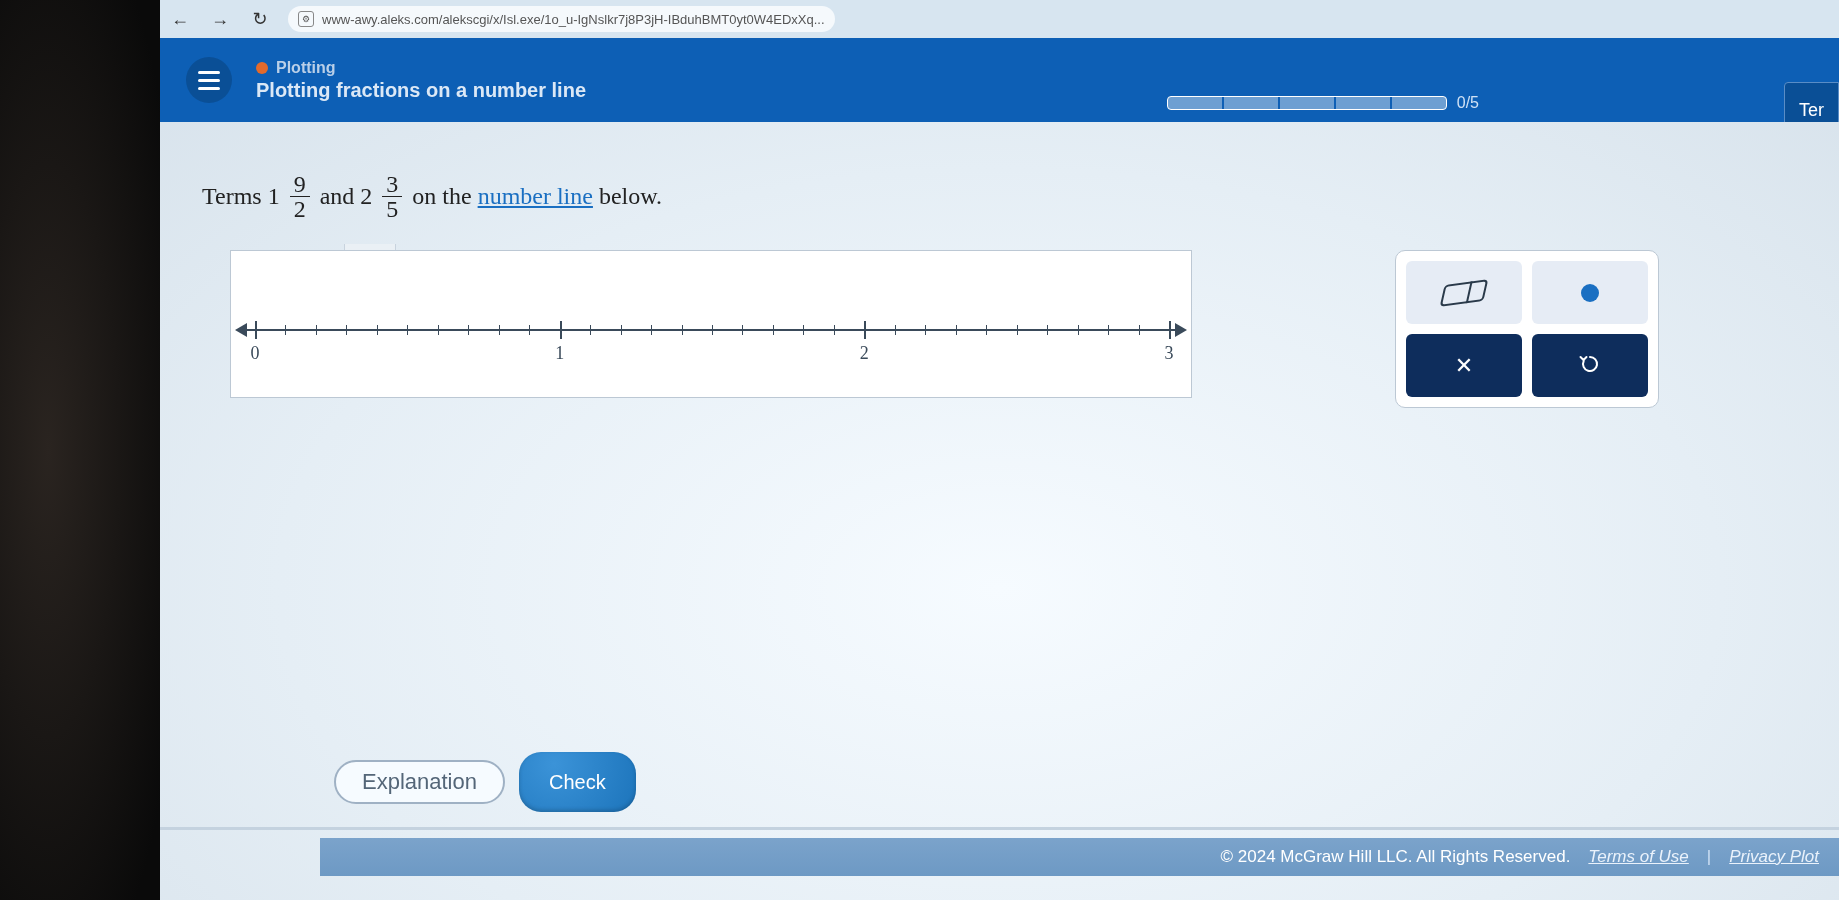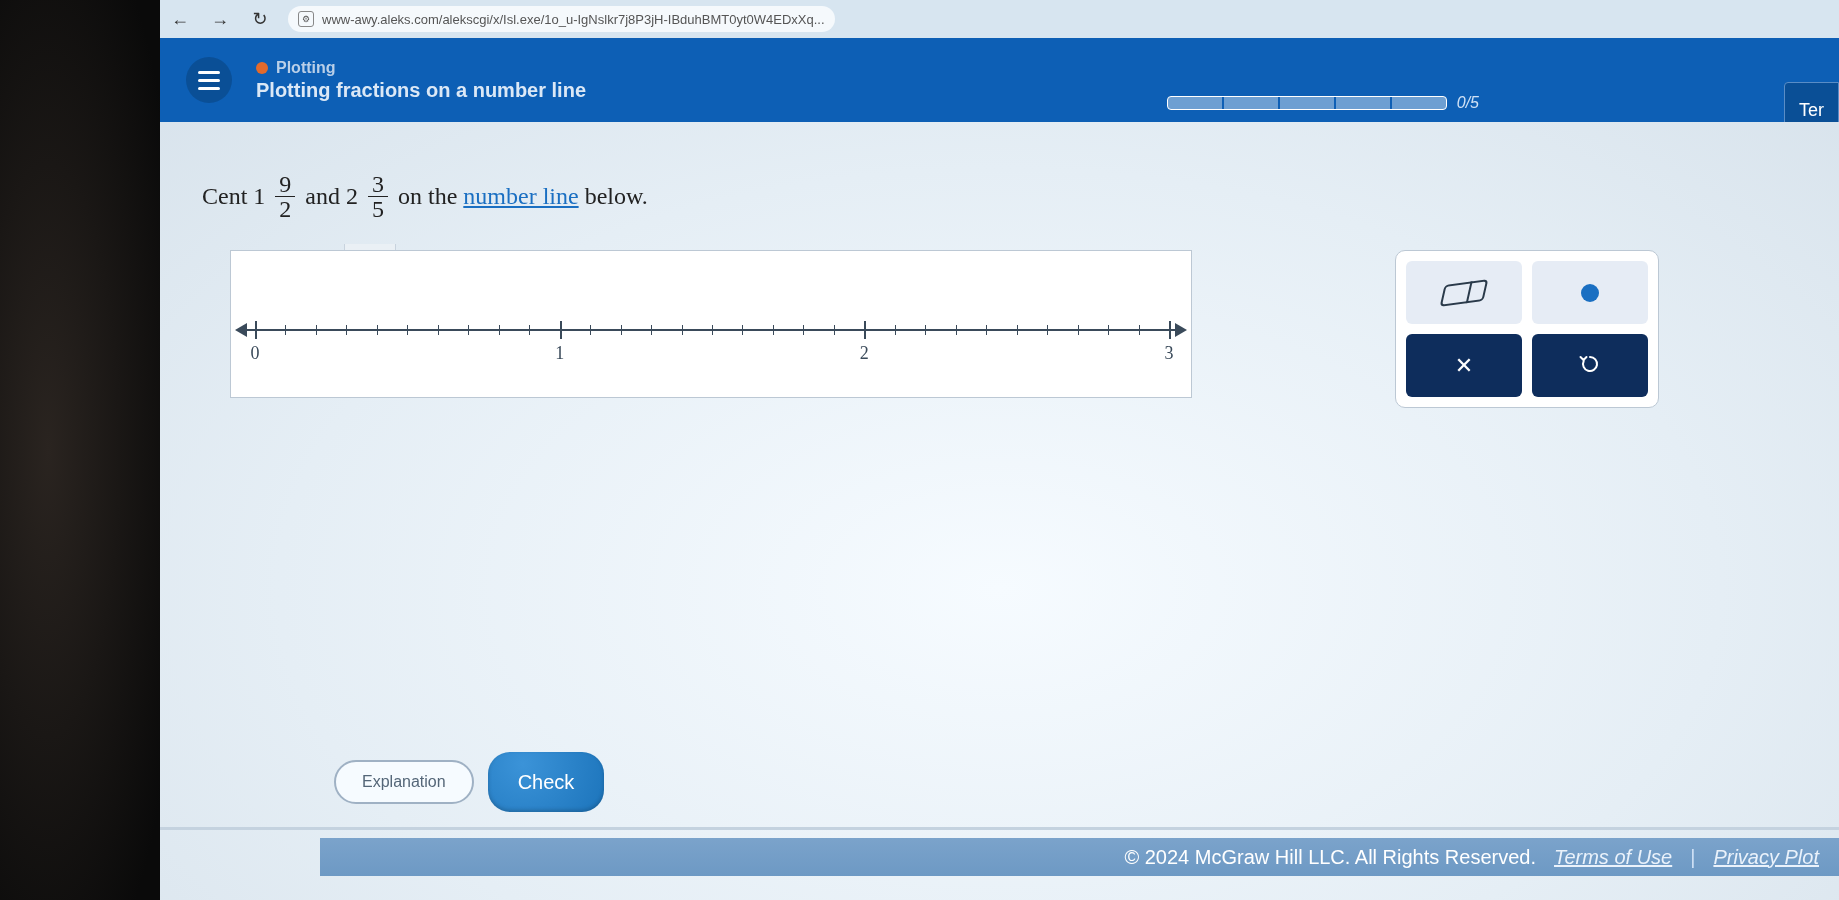--- a/index.html
+++ b/index.html
@@ -48,21 +48,21 @@
     margin-left:26px;
     display:flex;align-items:center;justify-content:center;
     flex-direction:column;
     gap:5px;
   }
   .menu-btn div{width:22px;height:3px;background:#fff;border-radius:2px;}
   .header-text{margin-left:24px;}
   .header-label{display:flex;align-items:center;gap:8px;font-size:16px;font-weight:600;color:#b9cfe8;}
   .header-label .dot{width:12px;height:12px;border-radius:50%;background:#e26a2c;}
   .header-title{font-size:20px;font-weight:700;color:#dbe8f6;margin-top:2px;}
-  .progress-wrap{position:absolute;right:360px;top:56px;display:flex;align-items:center;gap:10px;font-style:italic;}
+  .progress-wrap{position:absolute;right:360px;top:56px;display:flex;align-items:center;gap:10px;}
   .progress-track{width:280px;height:14px;background:rgba(255,255,255,0.4);border:1px solid #fff;border-radius:4px;display:flex;}
   .progress-seg{flex:1;border-right:2px solid #0d5fb5;}
   .progress-seg:last-child{border-right:none;}
   .progress-text{color:#cfe1f5;font-size:16px;}
   .ter-btn{position:absolute;right:0;top:44px;height:56px;padding:0 14px;background:#0a4f96;border:1px solid #5a8dc6;color:#fff;font-size:18px;display:flex;align-items:center;border-radius:4px 0 0 4px;}
   .chevron-tab{
     position:absolute;left:184px;top:122px;width:52px;height:40px;background:#eaf0f5;border:1px solid #c8d3de;border-top:none;border-radius:0 0 8px 8px;display:flex;align-items:center;justify-content:center;
   }
   .chevron-tab svg{width:22px;height:22px;}
   .content-area{
@@ -105,28 +105,28 @@
   .dot-blue{width:18px;height:18px;border-radius:50%;background:#1a6fc2;}
   .x-icon{color:#fff;font-size:22px;}
   .undo-icon svg{width:24px;height:24px;}
   .footer-bar{
     position:absolute;left:0;right:0;bottom:70px;height:3px;background:linear-gradient(#c4d2df,#c4d2df);
   }
   .footer-buttons{
     position:absolute;left:174px;bottom:88px;display:flex;gap:14px;align-items:center;
   }
   .btn-outline{
-    height:44px;padding:16px 26px;border:2px solid #9fb1c4;border-radius:22px;background:#f6fbff;color:#546678;font-size:16px;font-weight:500;display:flex;align-items:center;
+    height:44px;padding:16px 26px;border:2px solid #9fb1c4;border-radius:22px;background:#f6fbff;color:#546678;font-size:22px;font-weight:500;display:flex;align-items:center;
   }
   .btn-primary{
     height:60px;padding:0 30px;border-radius:22px;background:radial-gradient(circle at 30% 20%, #3b93d8,#1c74bb);color:#fff;font-size:20px;font-weight:500;display:flex;align-items:center;box-shadow:inset 0 -2px 4px rgba(0,0,0,0.2);
   }
   .copyright-bar{
     position:absolute;left:160px;right:0;bottom:24px;height:38px;background:linear-gradient(#7ba3cb,#6d99c4);
-    display:flex;align-items:center;justify-content:flex-end;padding-right:20px;color:#fff;font-size:20px;gap:18px;
+    display:flex;align-items:center;justify-content:flex-end;padding-right:20px;color:#fff;font-size:17px;gap:18px;
   }
   .copyright-bar .lnk{text-decoration:underline;color:#eaf2fb;font-style:italic;}
   .divider{color:#cfe1f5;}
   .left-dark{position:absolute;left:0;top:0;width:160px;height:100%;background:radial-gradient(ellipse at 30% 50%, #2a2420 0%, #0a0a0a 90%);}
 </style>
 </head>
 <body>
 
 <div class="left-dark"></div>
 
@@ -168,21 +168,21 @@
 
 <div class="content-area">
 
   <div class="chevron-tab">
     <svg viewBox="0 0 24 24">
         <path d="M6 9l6 6 6-6" fill="none" stroke="#1a6fc2" stroke-width="3" stroke-linecap="round" stroke-linejoin="round"></path>
       </svg>
   </div>
 
   <div class="problem">
-    <span>Cent </span>
+    <span>Terms </span>
     <span>1</span>
     <span class="frac">
       <span class="num">9</span>
       <span class="den">2</span>
     </span>
     <span> and </span>
     <span>2</span>
     <span class="frac">
       <span class="num">3</span>
       <span class="den">5</span>

